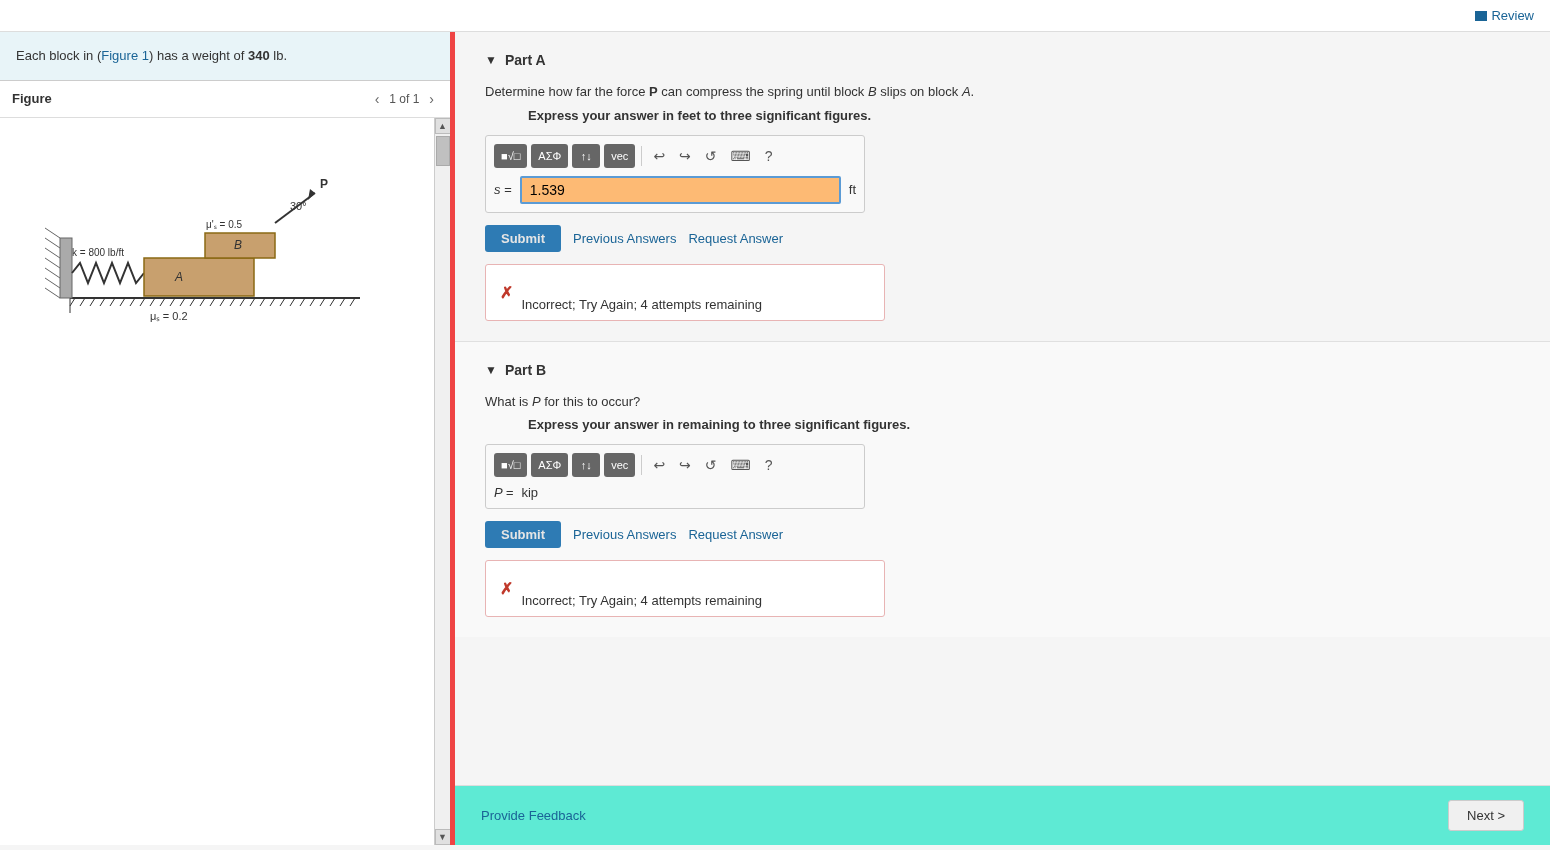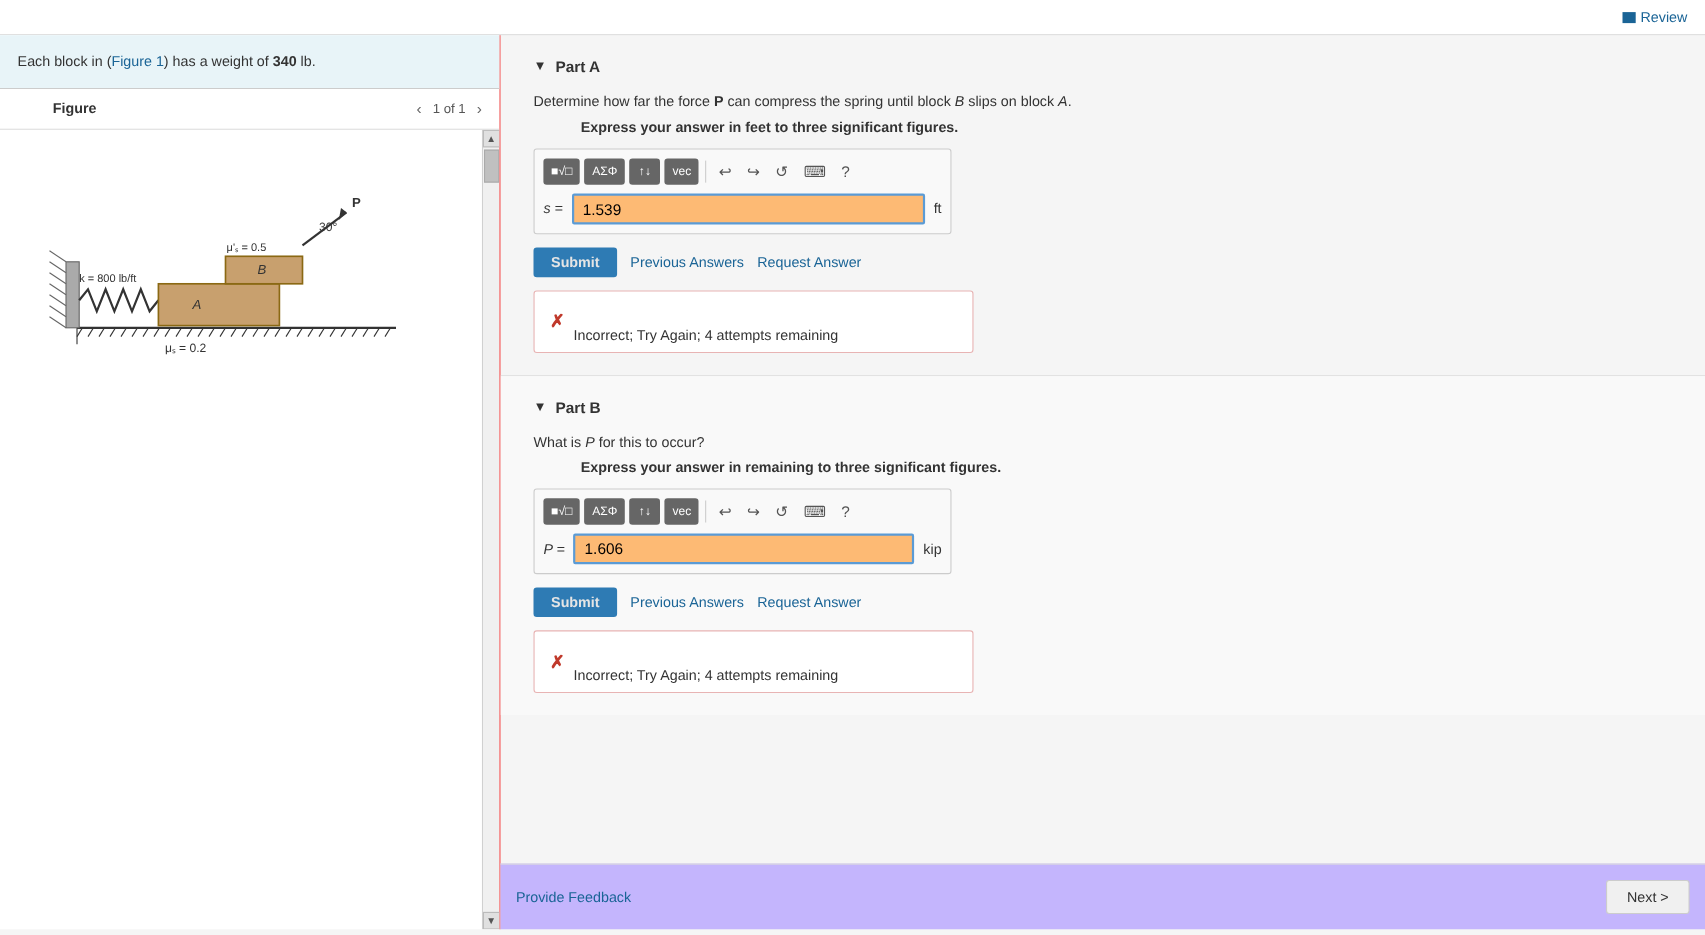--- a/index.html
+++ b/index.html
@@ -30,21 +30,21 @@
     .main-layout {
       display: flex;
       height: calc(850px - 37px);
     }
 
     
     .left-panel {
       width: 455px;
       min-width: 455px;
       background: #fff;
-      border-right: 1px solid #ef4444;
+      border-right: 5px solid #ef4444;
       display: flex;
       flex-direction: column;
     }
     .problem-statement {
       padding: 14px 16px;
       background: #e8f4f8;
       border-bottom: 1px solid #ccc;
       font-size: 13px;
       line-height: 1.5;
     }
@@ -64,21 +64,20 @@
       display: flex;
       align-items: center;
       justify-content: space-between;
       padding: 8px 12px;
       border-bottom: 1px solid #ddd;
       background: #fff;
     }
     .figure-title {
       font-weight: bold;
       font-size: 13px;
-      margin-left: 36px;
     }
     .figure-nav {
       display: flex;
       align-items: center;
       gap: 6px;
     }
     .figure-nav-btn {
       background: none;
       border: none;
       cursor: pointer;
@@ -293,22 +292,22 @@
       font-size: 13px;
       color: #333;
       margin-top: 24px;
     }
 
     
     .bottom-bar {
       display: flex;
       align-items: center;
       justify-content: space-between;
-      padding: 14px 14px;
-      background: #c4b5fd;
+      padding: 14px 26px;
+      background: #5eead4;
       border-top: 1px solid #ddd;
     }
     .provide-feedback-link {
       color: #1a6496;
       text-decoration: none;
       font-size: 13px;
     }
     .next-btn {
       background: #f0f0f0;
       border: 1px solid #ccc;
@@ -498,21 +497,20 @@
             <button class="math-btn">vec</button>
             <span class="math-toolbar-sep"></span>
             <button class="math-toolbar-icon">↩</button>
             <button class="math-toolbar-icon">↪</button>
             <button class="math-toolbar-icon">↺</button>
             <button class="math-toolbar-icon">⌨</button>
             <button class="math-toolbar-icon">?</button>
           </div>
           <div class="answer-row">
             <span class="answer-label">P =</span>
-            <input class="answer-input" type="text" value="1.606" style="">
             <span class="answer-unit">kip</span>
           </div>
         </div>
 
         <div class="submit-row">
           <button class="submit-btn">Submit</button>
           <a href="#" class="prev-answers-link">Previous Answers</a>
           <a href="#" class="request-answer-link">Request Answer</a>
         </div>
 

